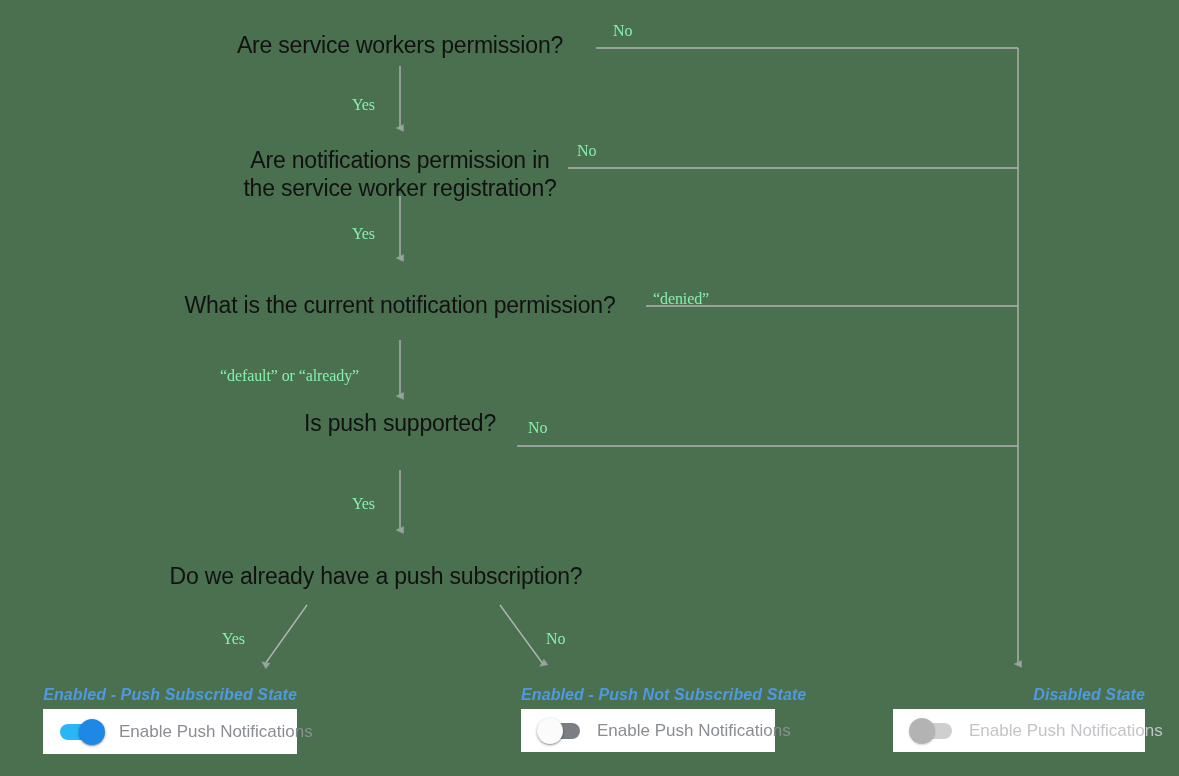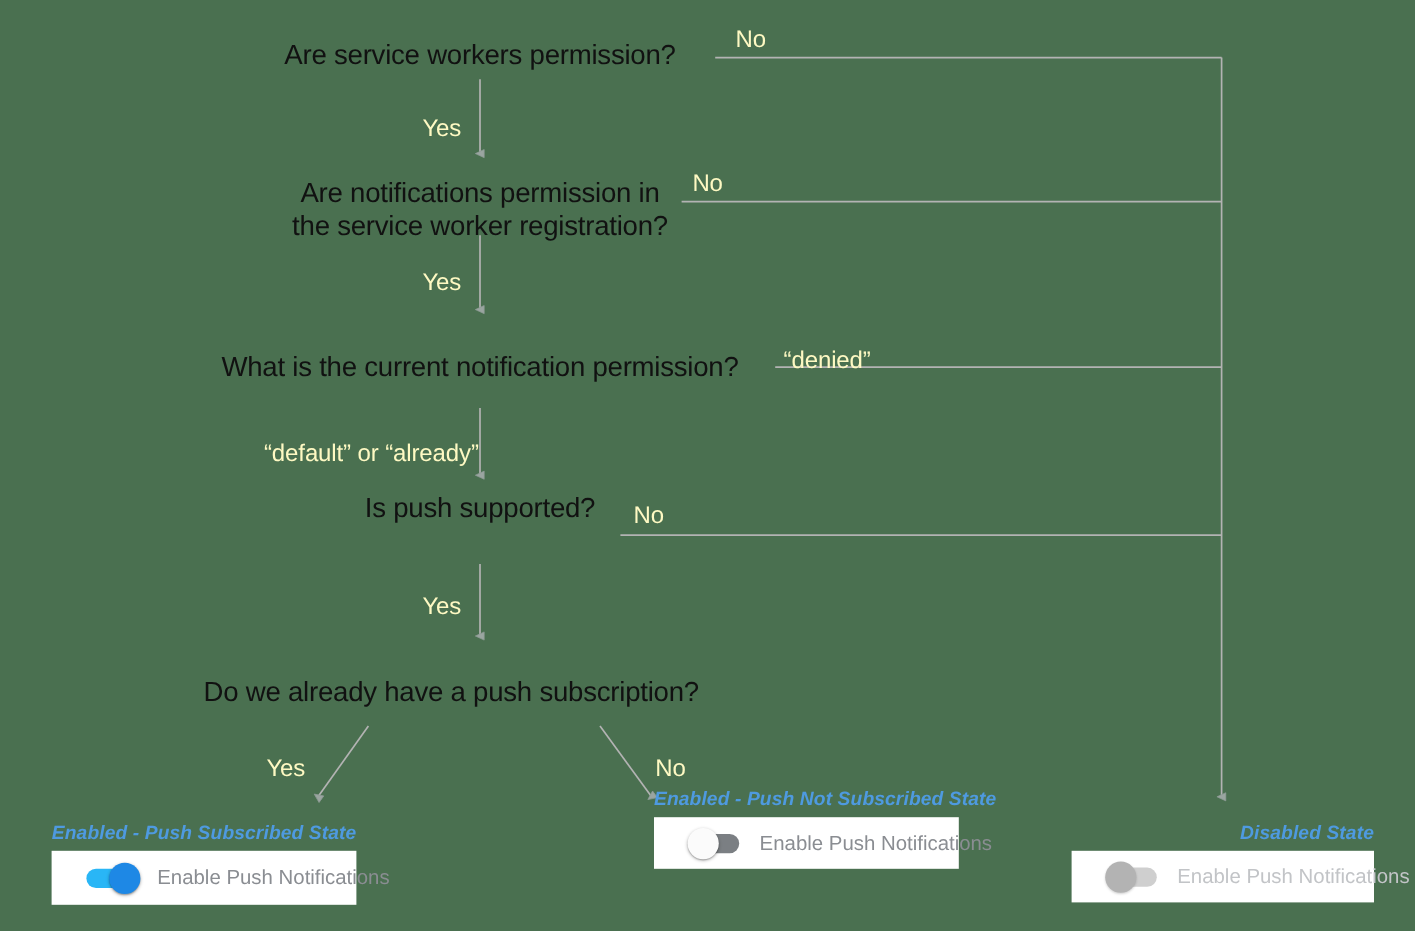--- a/index.html
+++ b/index.html
@@ -38,23 +38,23 @@
     line-height: 28px;
     letter-spacing: -0.2px;
     text-align: center;
     white-space: pre-line;
     transform: translateX(-50%);
   }
 
   
   .edge-label {
     position: absolute;
-    color: #fef9c3;
-    font-family: Liberation Sans, sans-serif;
-    font-size: 20px;
+    color: #86efac;
+    font-family: Liberation Serif, serif;
+    font-size: 16px;
     font-weight: 400;
     letter-spacing: -0.1px;
     white-space: nowrap;
   }
 
   
   .state-group {
     position: absolute;
   }
   .state-title {
@@ -66,21 +66,21 @@
     letter-spacing: 0.1px;
     text-align: right;
     white-space: nowrap;
     margin-bottom: 5px;
   }
   .toggle-card {
     background: #ffffff;
     display: flex;
     align-items: center;
     box-sizing: border-box;
-    padding: 0 28px;
+    padding: 0 16px;
   }
   .switch {
     position: relative;
     flex: 0 0 auto;
     width: 46px;
     height: 26px;
     margin-right: 14px;
   }
   .track {
     position: absolute;
@@ -182,21 +182,21 @@
     <div class="state-title">Enabled - Push Subscribed State</div>
     <div class="toggle-card" style="height:45px;">
       <div class="switch on">
         <div class="track"></div>
         <div class="knob"></div>
       </div>
       <div class="toggle-label">Enable Push Notifications</div>
     </div>
   </div>
 
-  <div class="state-group" style="left:521px; top:658px; width:254px;margin-left:24px;">
+  <div class="state-group" style="left:521px; top:686px; width:254px;">
     <div class="state-title">Enabled - Push Not Subscribed State</div>
     <div class="toggle-card" style="height:43px;">
       <div class="switch off">
         <div class="track"></div>
         <div class="knob"></div>
       </div>
       <div class="toggle-label">Enable Push Notifications</div>
     </div>
   </div>
 

